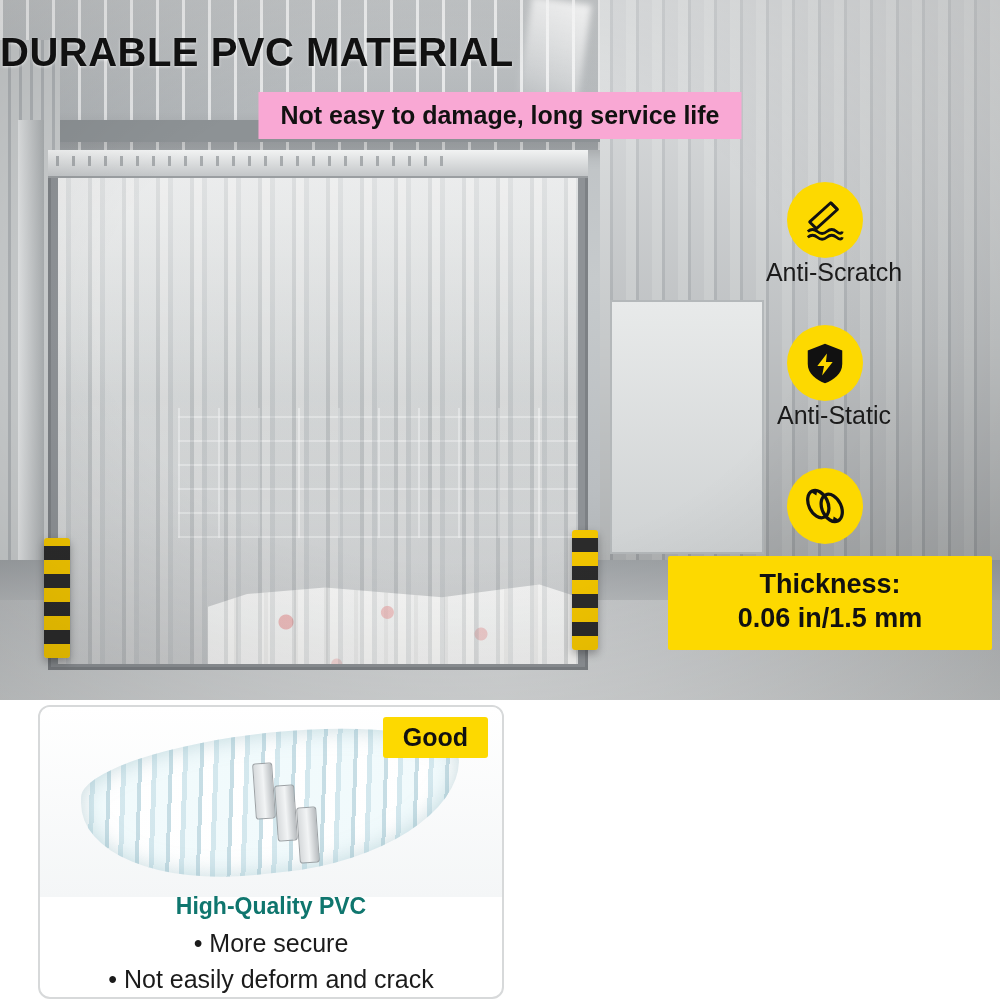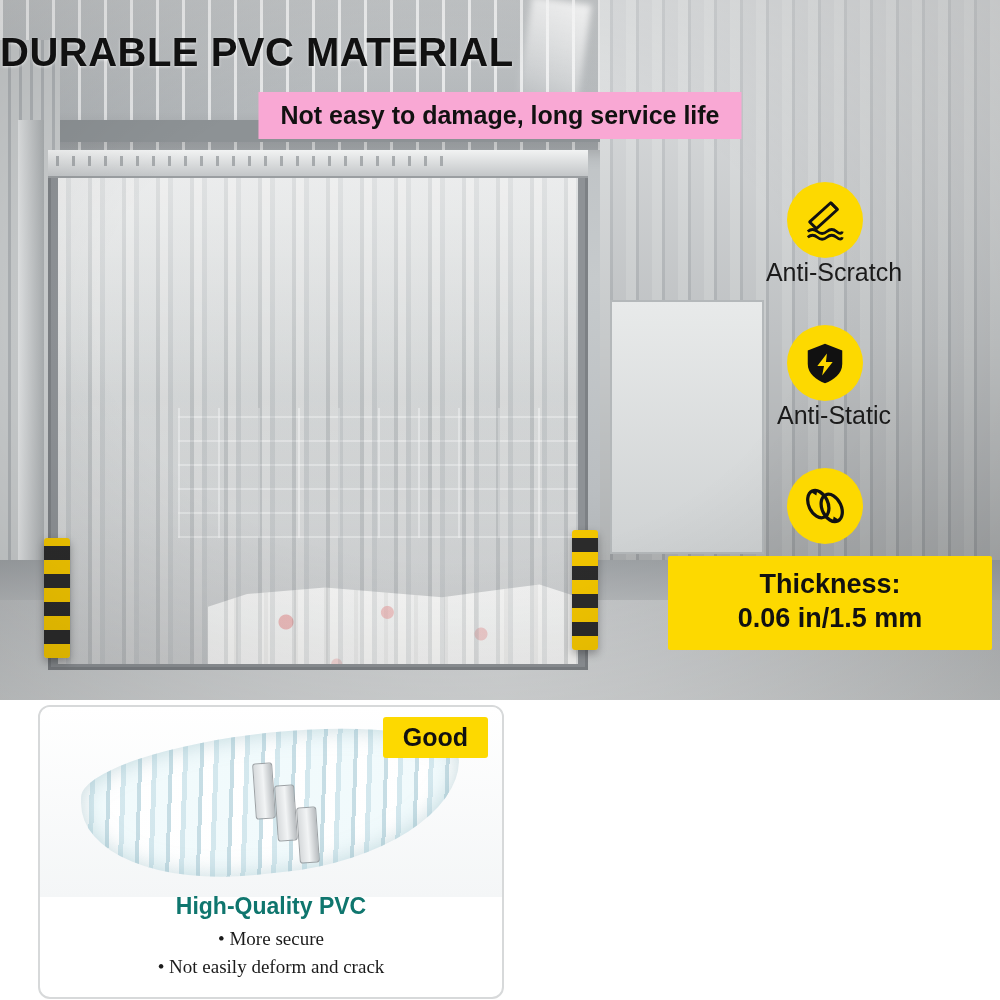--- a/index.html
+++ b/index.html
@@ -269,24 +269,23 @@
     text-align: center;
     font-size: 23px;
     font-weight: bold;
     color: #0f766e;
   }
   .bullets {
     position: absolute;
     left: 0; top: 218px;
     width: 462px;
     text-align: center;
-    font-size: 19px;
+    font-size: 25px;
     color: #1b1b1b;
     line-height: 1.45;
-    font-family: Liberation Serif, serif;
   }
   .bullets div { white-space: nowrap; }
 
   
   .pvc-wave {
     position: absolute;
     left: 40px; top: 26px;
     width: 380px; height: 140px;
     background:
       repeating-linear-gradient(92deg,

